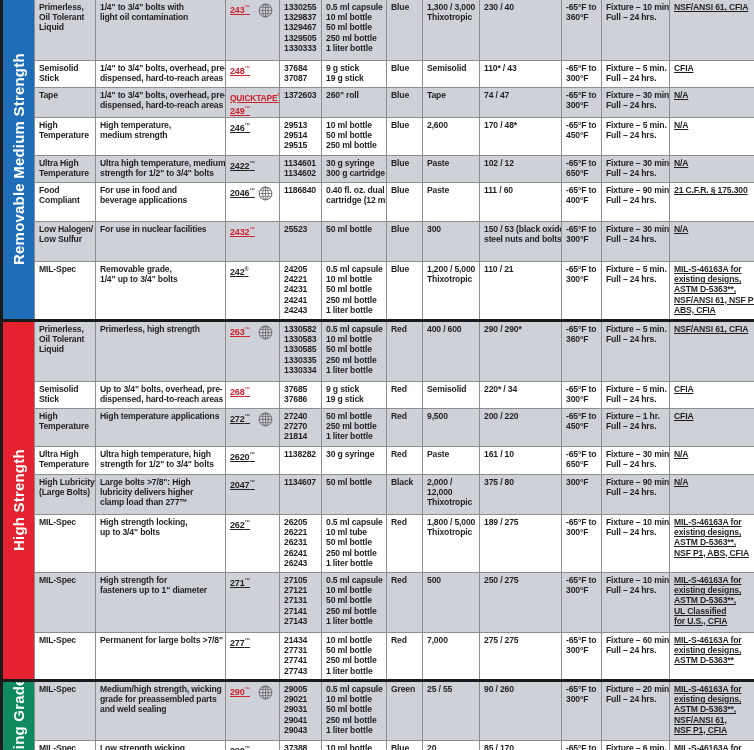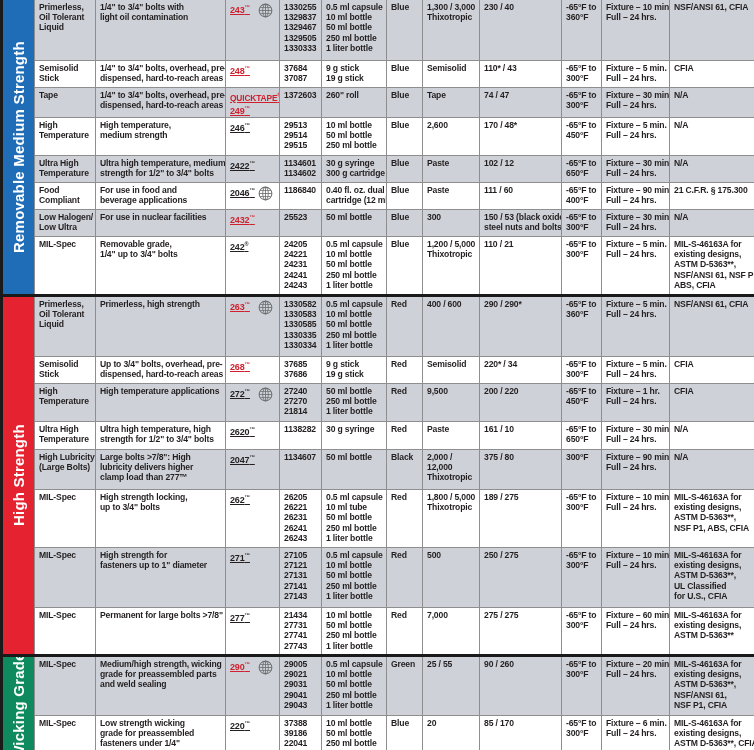--- a/index.html
+++ b/index.html
@@ -47,21 +47,21 @@
   td.product { position: relative; }
   .prod-name { text-decoration: underline; font-weight: bold; font-size: 9px; }
   .prod-name.red { color: #d0202e; }
   .prod-name.dark { color: #231f20; }
   .prod-name sup { font-size: 5.5px; vertical-align: 4px; text-decoration: none; }
   .globe {
     position: absolute; right: 6px; top: 3px;
     width: 15px; height: 15px;
   }
   .cell-lines div { white-space: nowrap; }
-  td.last { border-right: 2px solid #737373; }
+  td.last { border-right: 2px solid #737373; text-decoration: underline; }
   tr.last-row td { border-bottom: 3px solid #1a1a1a; }
 </style>
 </head>
 <body>
 
 <div id="sheet">
   <table class="grid" id="grid">
     <colgroup>
       <col style="width:33px">
         <col style="width:61px">
@@ -376,21 +376,21 @@
               <div>Fixture – 30 min.</div>
               <div>Full – 24 hrs.</div>
             </div>
           </td>
           <td class="last">
             <div class="cell-lines">
               <div>N/A</div>
             </div>
           </td>
         </tr>
-        <tr class="plain" style="height: 27px;">
+        <tr class="plain" style="height: 39px;">
           <td>
             <div class="cell-lines">
               <div>Food</div>
               <div>Compliant</div>
             </div>
           </td>
           <td>
             <div class="cell-lines">
               <div>For use in food and</div>
               <div>beverage applications</div>
@@ -440,25 +440,25 @@
               <div>Fixture – 90 min.</div>
               <div>Full – 24 hrs.</div>
             </div>
           </td>
           <td class="last">
             <div class="cell-lines">
               <div>21 C.F.R. § 175.300</div>
             </div>
           </td>
         </tr>
-        <tr class="shade" style="height: 27px;">
+        <tr class="shade" style="height: 40px;">
           <td>
             <div class="cell-lines">
               <div>Low Halogen/</div>
-              <div>Low Ultra</div>
+              <div>Low Sulfur</div>
             </div>
           </td>
           <td>
             <div class="cell-lines">
               <div>For use in nuclear facilities</div>
             </div>
           </td>
           <td class="product">
             <div class="prod-name red"><span>2432</span><sup>™</sup></div>
           </td>

